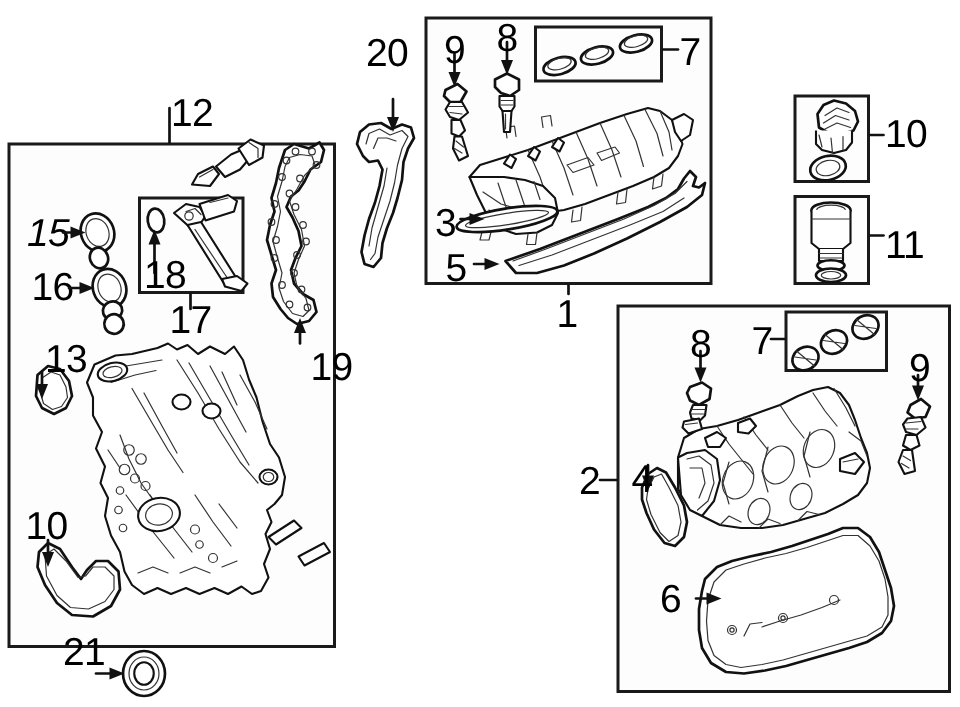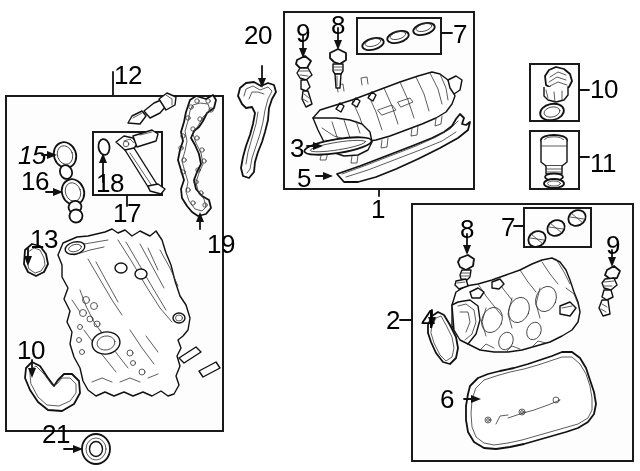--- a/index.html
+++ b/index.html
@@ -446,21 +446,21 @@
   <div class="num" style="left:331px;top:12px;">8</div>
   <div class="num" style="left:460px;top:216px;">8</div>
   <div class="num" style="left:296px;top:20px;">9</div>
   <div class="num" style="left:606px;top:232px;">9</div>
   <div class="num" style="left:590px;top:76px;">10</div>
   <div class="num" style="left:590px;top:150px;">11</div>
   <div class="num" style="left:102px;top:62px;margin-left:12px;">12</div>
   <div class="num" style="left:30px;top:226px;">13</div>
   <div class="num" style="left:17px;top:337px;">10</div>
   <div class="num" style="left:18px;top:142px;font-style:italic;">15</div>
-  <div class="num" style="left:21px;top:168px;text-align:right;">16</div>
+  <div class="num" style="left:21px;top:178px;text-align:right;">16</div>
   <div class="num" style="left:113px;top:200px;">17</div>
   <div class="num" style="left:96px;top:170px;">18</div>
   <div class="num" style="left:207px;top:231px;">19</div>
   <div class="num" style="left:244px;top:22px;">20</div>
   <div class="num" style="left:42px;top:421px;">21</div>
 
   <svg width="640" height="471" viewBox="0 0 640 471">
 
     <line class="ln2" x1="28" y1="248" x2="28" y2="258"></line>
     <polygon class="arw" points="28,266 24,256 32,256"></polygon>

